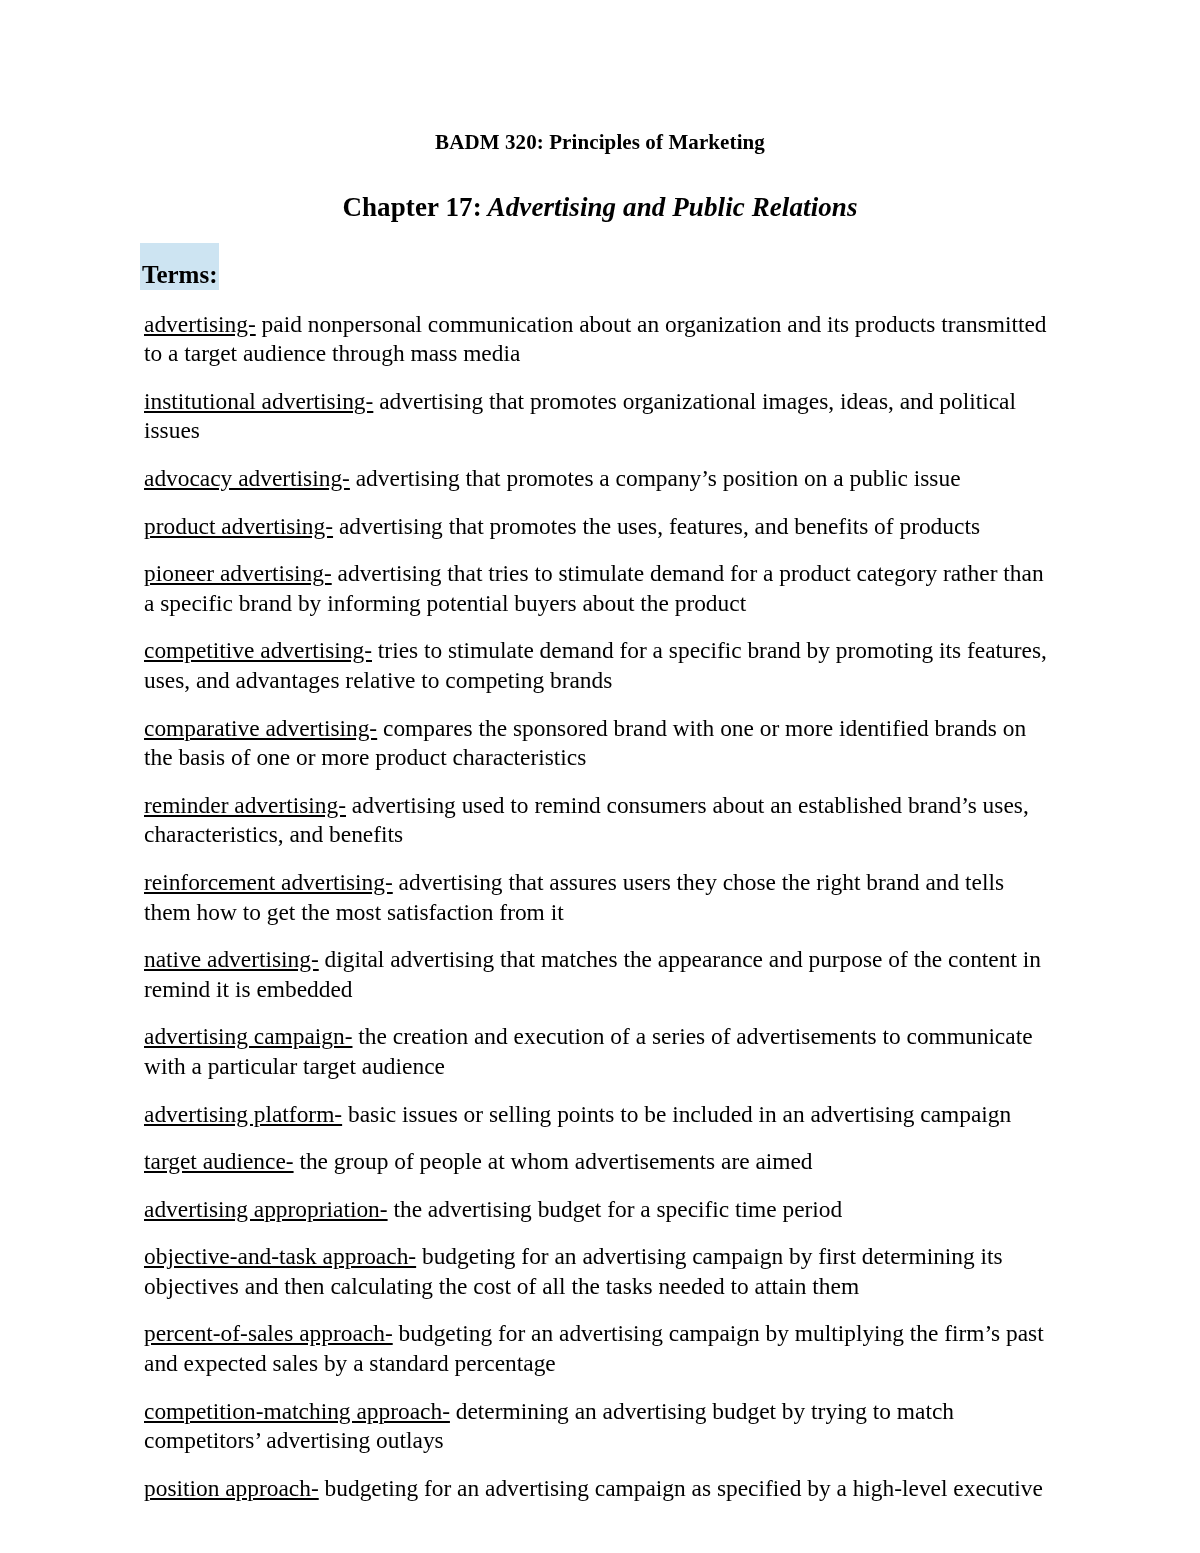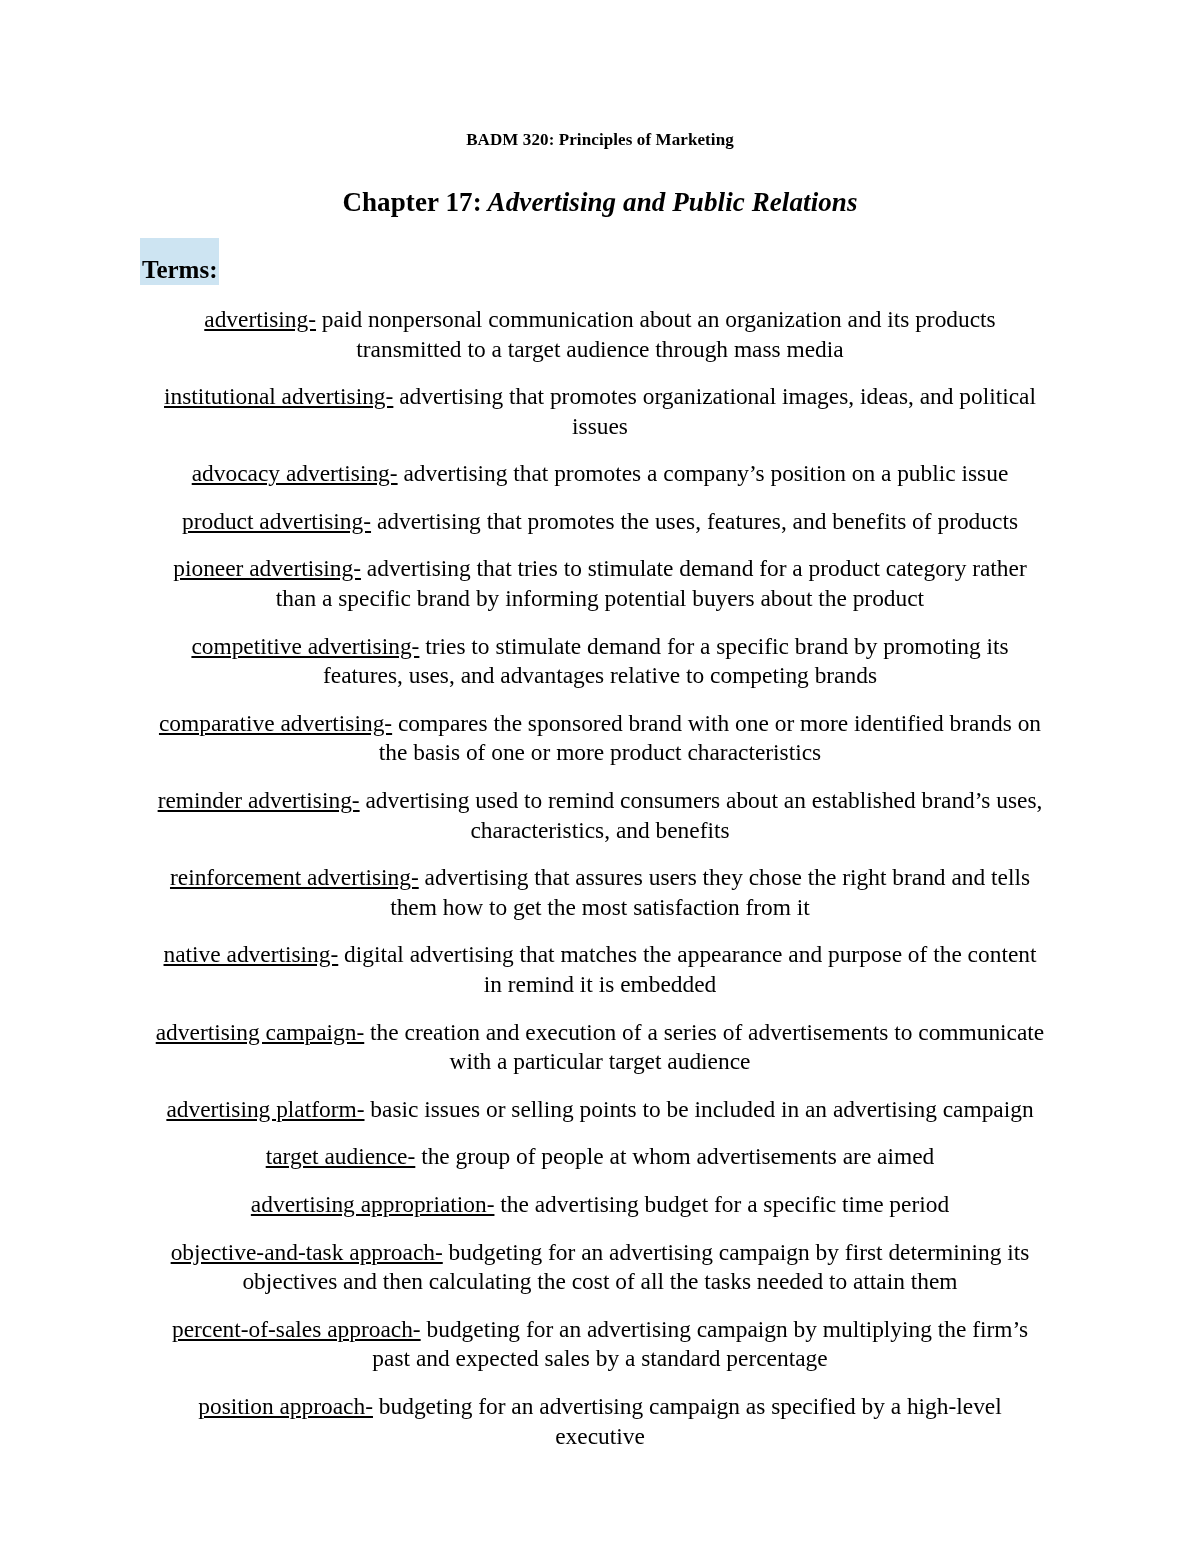--- a/index.html
+++ b/index.html
@@ -21,21 +21,21 @@
     box-sizing: border-box;
   }
   .content {
     position: absolute;
     left: 140px;
     top: 130px;
     width: 920px;
   }
   .doc-title {
     text-align: center;
-    font-size: 17px;
+    font-size: 21px;
     font-weight: bold;
     line-height: 1.18;
     margin: 0 0 0 0;
     letter-spacing: 0.1px;
   }
   .chapter-heading {
     text-align: center;
     font-size: 27px;
     font-weight: bold;
     line-height: 1.18;
@@ -57,23 +57,23 @@
     display: inline;
   }
   .term-list {
     margin: 0;
     padding: 0;
     list-style: none;
   }
   .term-item {
     font-size: 23.4px;
     line-height: 1.265;
-    margin: 12px;
+    margin: 4px;
     padding: 0;
-    text-align: center;
+    text-align: left;
     
     margin-top: 18px;
   }
   .term-item:first-child {
     margin-top: 20px;
   }
   .term-name {
     text-decoration: underline;
     text-underline-offset: 2px;
   }
@@ -140,18 +140,21 @@
       <li class="term-item">
         <span class="term-name">advertising appropriation-</span><span class="term-def"> the advertising budget for a specific time period</span>
       </li>
       <li class="term-item">
         <span class="term-name">objective-and-task approach-</span><span class="term-def"> budgeting for an advertising campaign by first determining its objectives and then calculating the cost of all the tasks needed to attain them</span>
       </li>
       <li class="term-item">
         <span class="term-name">percent-of-sales approach-</span><span class="term-def"> budgeting for an advertising campaign by multiplying the firm’s past and expected sales by a standard percentage</span>
       </li>
       <li class="term-item">
+        <span class="term-name">competition-matching approach-</span><span class="term-def"> determining an advertising budget by trying to match competitors’ advertising outlays</span>
+      </li>
+      <li class="term-item">
         <span class="term-name">position approach-</span><span class="term-def"> budgeting for an advertising campaign as specified by a high-level executive</span>
       </li>
     </ul>
 
   </div>
 </div>
 
 </body></html>

